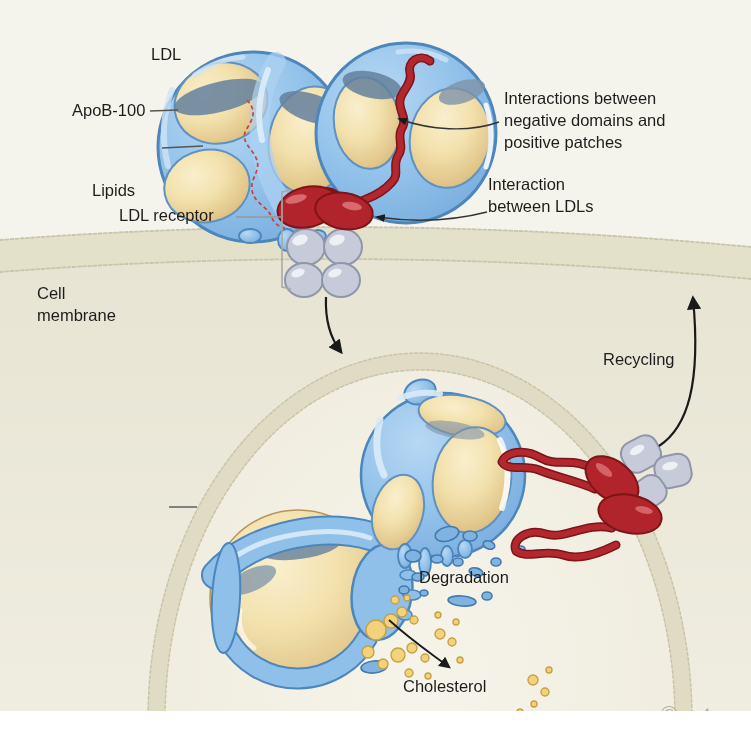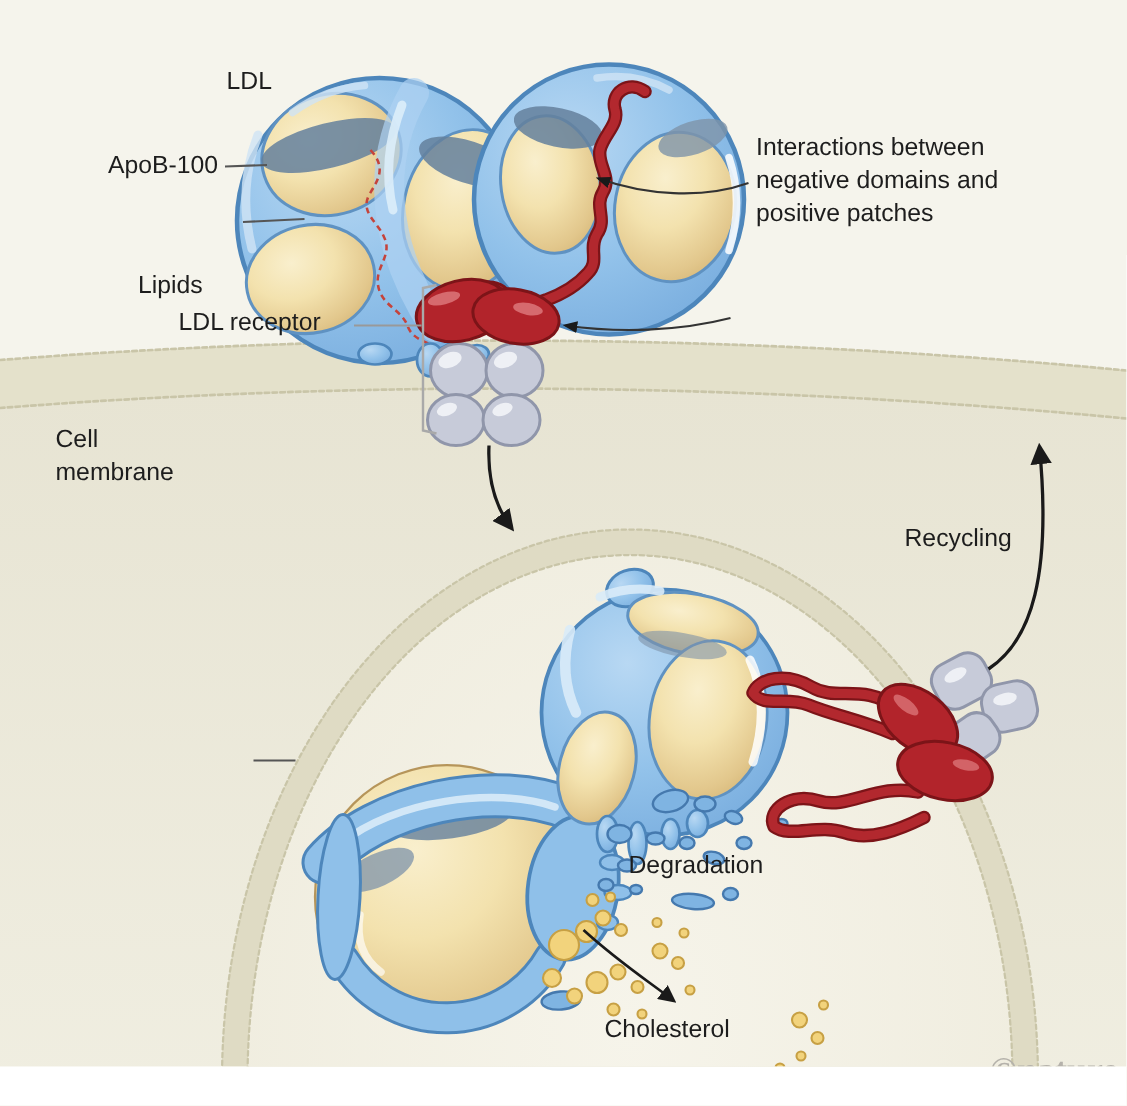--- a/index.html
+++ b/index.html
@@ -221,20 +221,22 @@
   <path d="M291,190 L282,192 L282,287 L291,289" fill="none" stroke="#a9a9a9" stroke-width="1.6"></path>
 </svg>
 
 <div class="lbl" style="left:151px;top:44px;">LDL</div>
 <div class="lbl ra" style="left:72px;top:100px;width:80px;">ApoB-100</div>
 <div class="lbl ra" style="left:92px;top:136px;width:70px;margin-top:44px;">Lipids</div>
 <div class="lbl" style="left:119px;top:205px;">LDL receptor</div>
 <div class="lbl" style="left:504px;top:88px;">Interactions between
 negative domains and
 positive patches</div>
+<div class="lbl" style="left:488px;top:174px;">Interaction
+between LDLs</div>
 <div class="lbl" style="left:37px;top:283px;">Cell
 membrane</div>
 <div class="lbl" style="left:603px;top:349px;">Recycling</div>
 <div class="lbl" style="left:419px;top:567px;text-align:center;">Degradation</div>
 <div class="lbl" style="left:403px;top:676px;">Cholesterol</div>
 <div class="lbl credit" style="left:660px;top:699px;">©nature</div>
 
 </div>
 
 </body></html>

